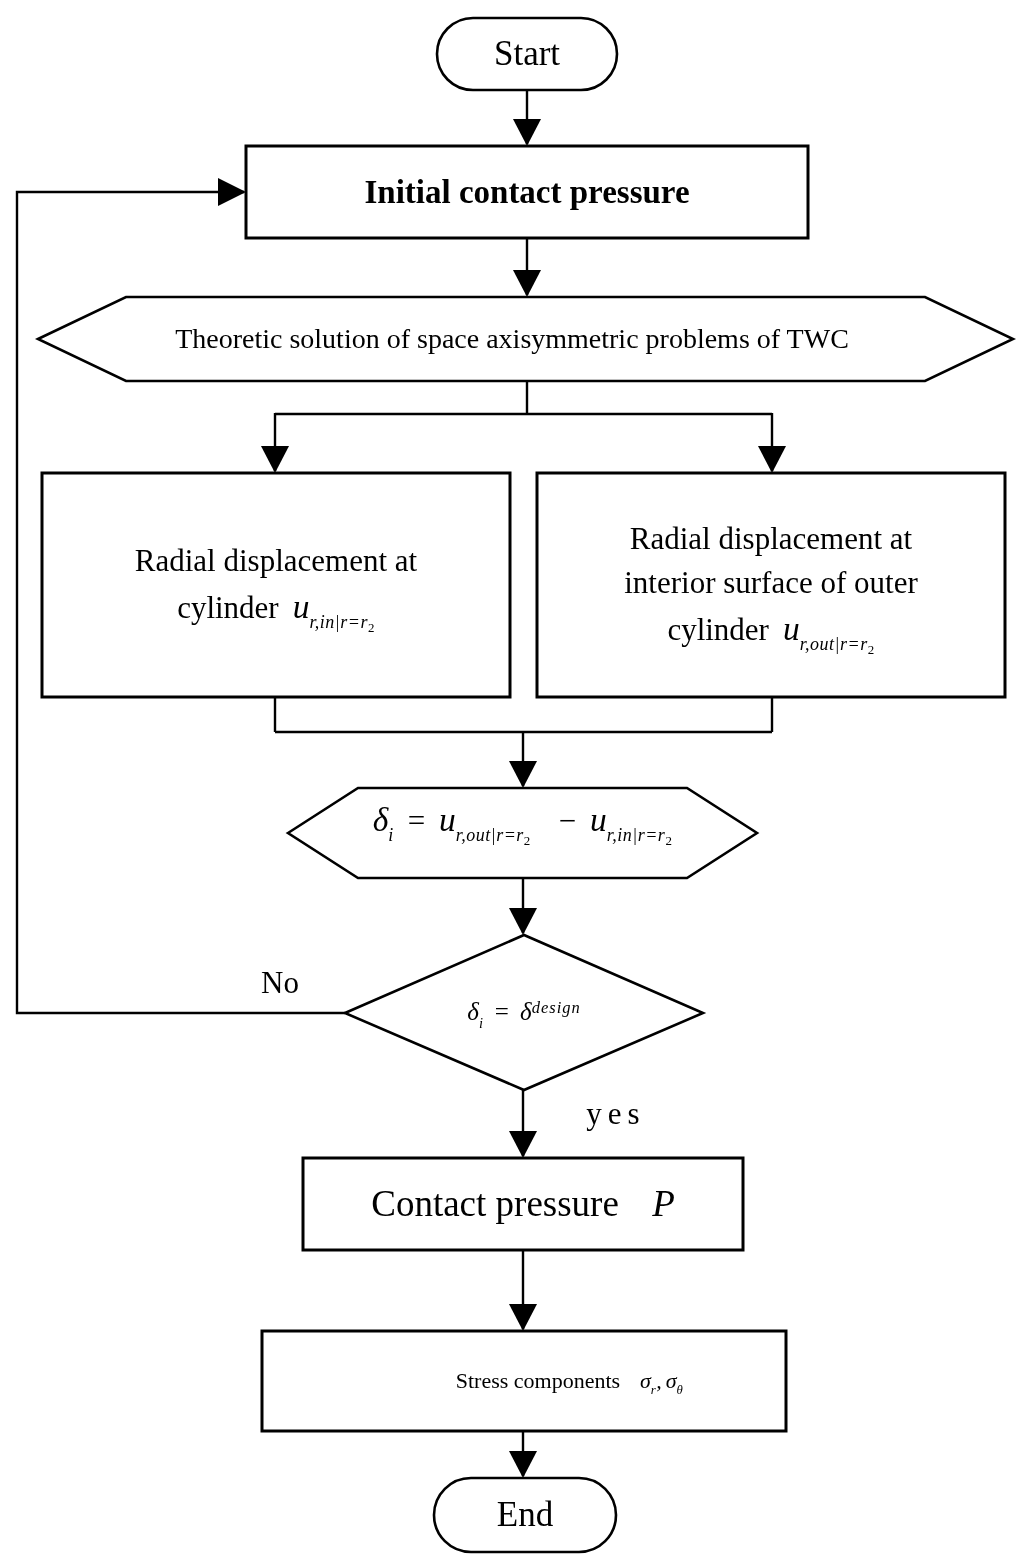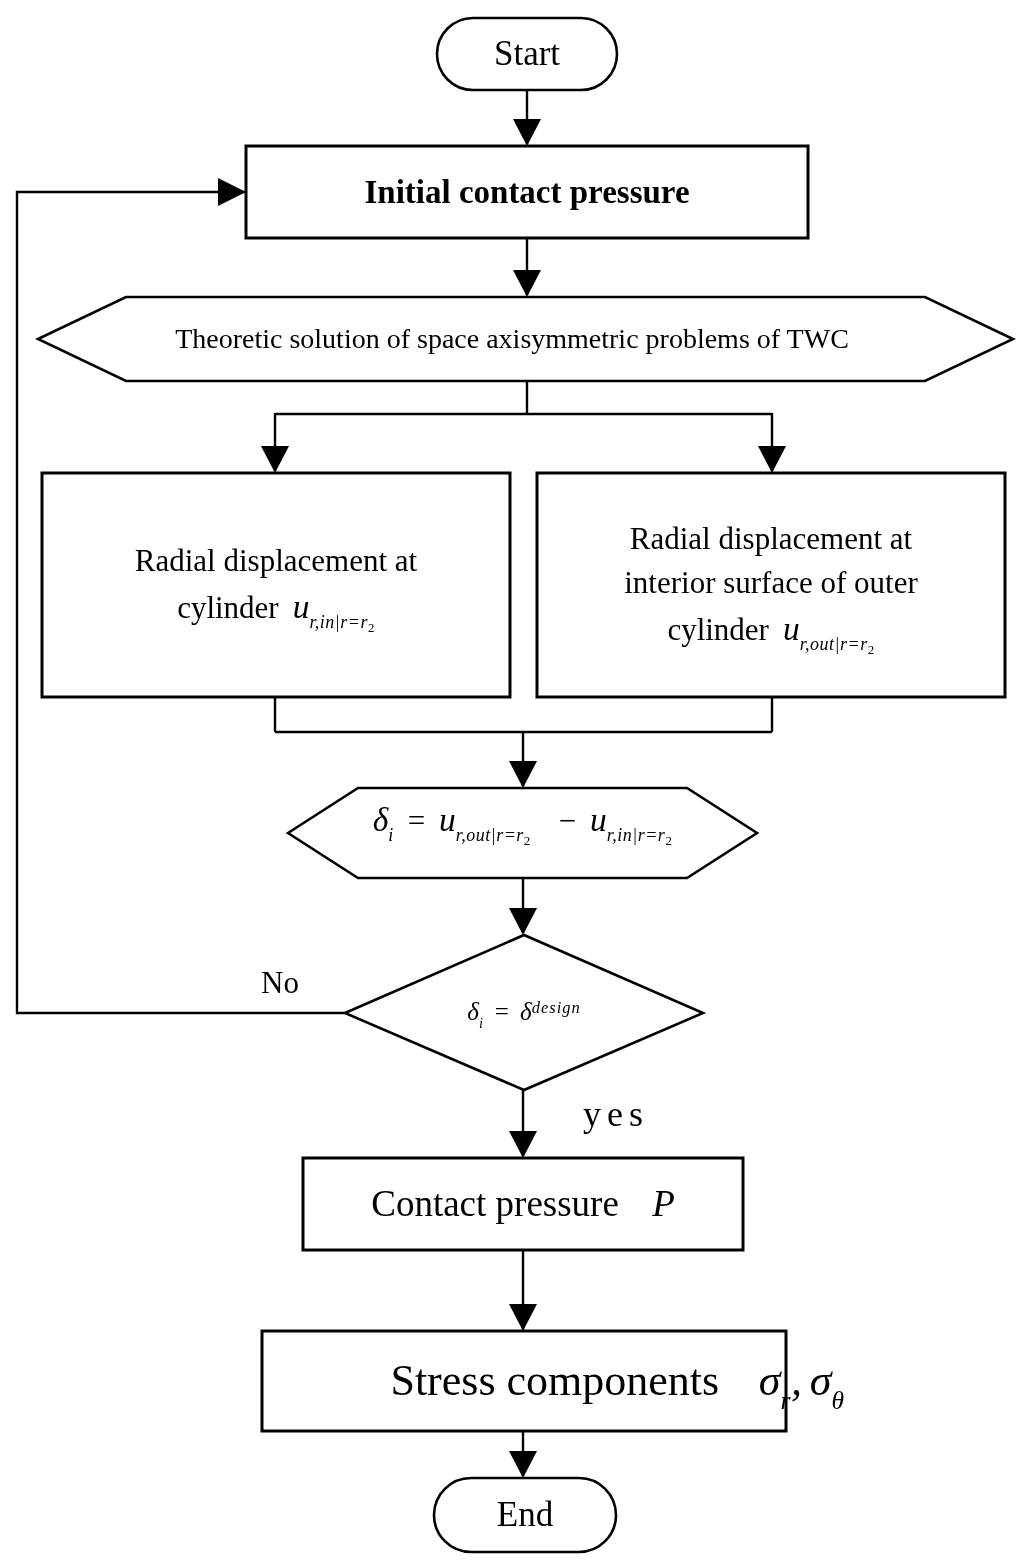--- a/index.html
+++ b/index.html
@@ -116,31 +116,31 @@
   <div class="lbl" style="left:365px;top:935px;width:318px;height:155px;font-size:25px;">
     <span>
       <span class="mi">δ</span><span class="msub">i</span><span class="sp"></span><span>=</span><span class="sp"></span><span class="mi">δ</span><span class="msup">design</span>
     </span>
   </div>
 
   <div class="lbl" style="left:243px;top:962px;width:74px;height:42px;font-size:31px;">
     <span>No</span>
   </div>
 
-  <div class="lbl yes" style="left:566px;top:1092px;width:100px;height:44px;font-size:36px;">
+  <div class="lbl yes" style="left:566px;top:1092px;width:100px;height:44px;font-size:31px;">
     <span>yes</span>
   </div>
 
   <div class="lbl" style="left:303px;top:1158px;width:440px;height:92px;font-size:37px;">
     <span>
       <span>Contact pressure</span><span class="spl"></span><span class="mi">P</span>
     </span>
   </div>
 
-  <div class="lbl" style="left:262px;top:1331px;width:615px;height:100px;font-size:44px;padding-left:48px;">
+  <div class="lbl" style="left:262px;top:1331px;width:615px;height:100px;font-size:22px;">
     <span>
       <span>Stress components</span><span class="spl"></span><span class="mi">σ</span><span class="msub">r</span><span class="mi">,</span><span class="sp" style="width:0.18em;"></span><span class="mi">σ</span><span class="msub">θ</span>
     </span>
   </div>
 
   <div class="lbl" style="left:434px;top:1478px;width:182px;height:74px;font-size:35px;">
     <span>End</span>
   </div>
 
 </div>

